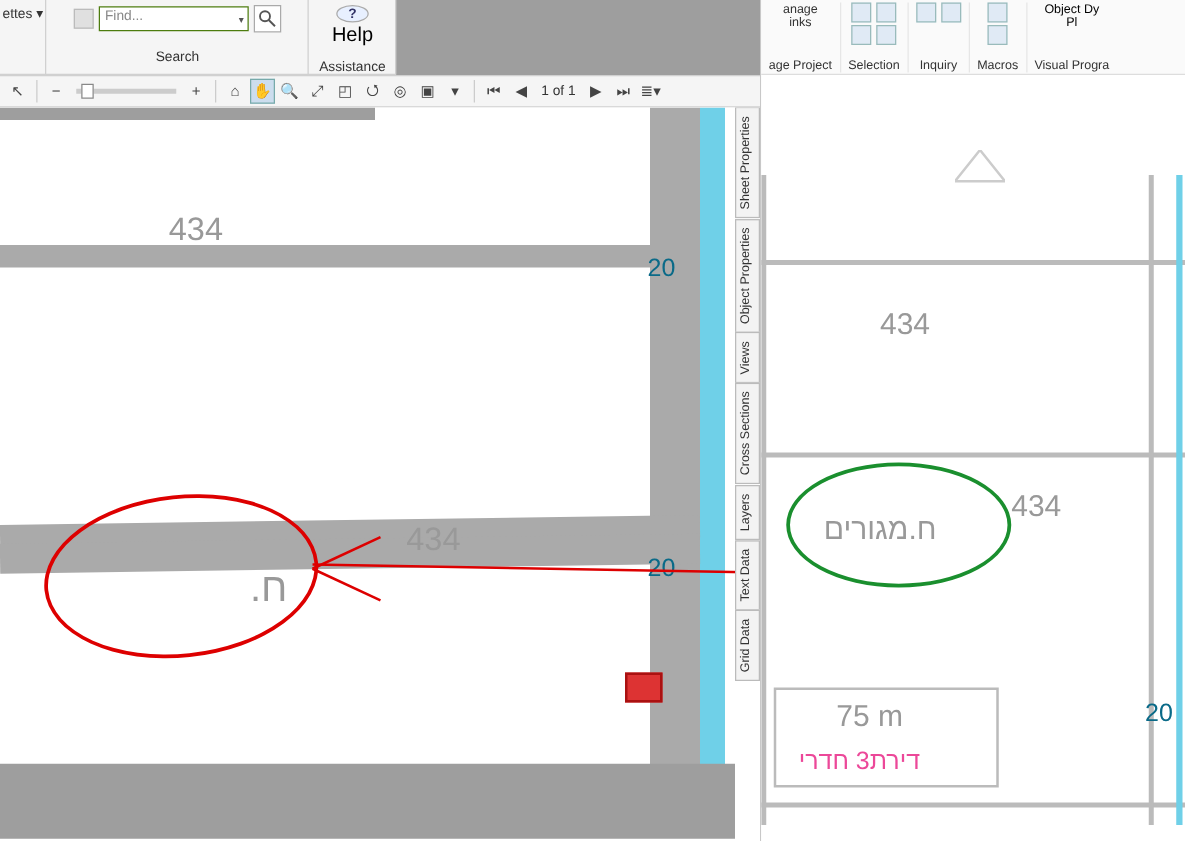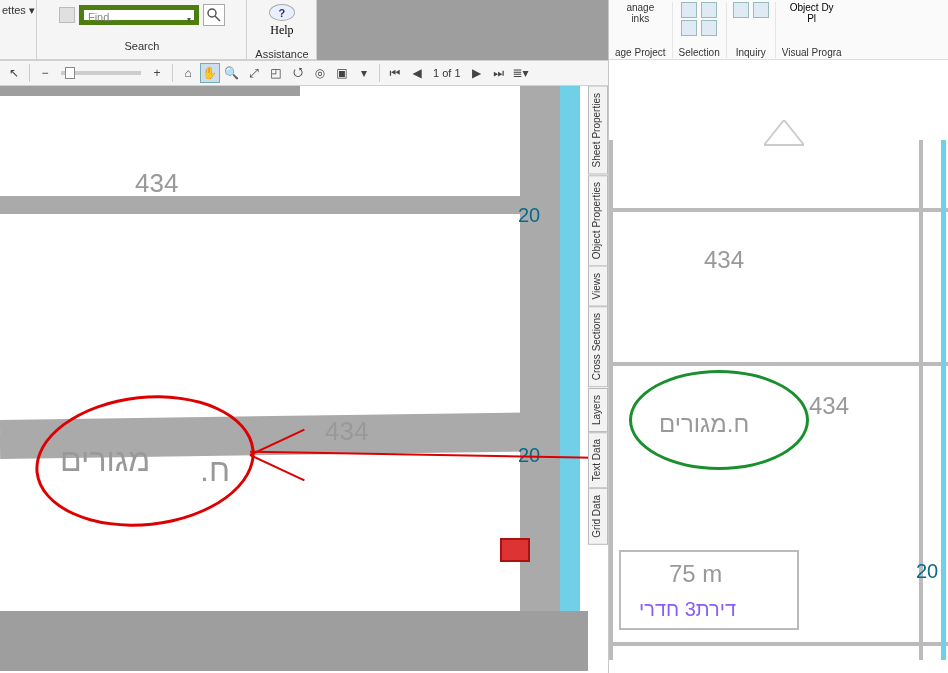--- a/index.html
+++ b/index.html
@@ -4,28 +4,28 @@
 <style>
   * { box-sizing: border-box; margin: 0; padding: 0; }
   body { width: 948px; height: 673px; font-family: "Segoe UI", Arial, sans-serif; font-size: 11px; background: #fff; position: relative; overflow: hidden; }
 
   
   .left-app { position:absolute; top:0; left:0; width:608px; height:597px; background:#fff; }
   .top-ribbon { height:60px; background:#f5f5f5; border-bottom:1px solid #d0d0d0; display:flex; align-items:flex-start; }
   .rib-left { width:210px; display:flex; flex-direction:column; align-items:center; justify-content:flex-start; padding-top:4px; height:60px; border-right:1px solid #d0d0d0;}
   .panel-row { display:flex; align-items:center; gap:4px; }
   .small-icon { width:16px; height:16px; display:inline-block; background:#e0e0e0; border:1px solid #bbb; }
-  .find-combo { width:120px; height:20px; border:5px solid #4d7c0f; background:#fff; color:#888; padding:1px 4px; position:relative; }
+  .find-combo { width:120px; height:20px; border:1px solid #4d7c0f; background:#fff; color:#888; padding:1px 4px; position:relative; }
   .find-caret { position:absolute; right:3px; top:5px; font-size:8px; color:#555; }
   .mag-btn { width:22px; height:22px; border:1px solid #aaa; background:#fff; display:flex; align-items:center; justify-content:center; }
   .panel-label { font-size:11px; color:#333; margin-top:14px; }
   .ettes { height:60px; padding:4px 2px; color:#333; font-size:11px; display:flex; flex-direction:column; justify-content:flex-start; border-right:1px solid #d0d0d0; }
   .help-panel { width:70px; display:flex; flex-direction:column; align-items:center; justify-content:flex-start; padding-top:4px; height:60px; border-right:1px solid #d0d0d0;}
   .help-big { width:26px; height:26px; border-radius:50%; border:1px solid #aaa; background:#e8f0ff; display:flex; align-items:center; justify-content:center; color:#336; font-weight:bold;}
-  .help-lbl { margin-top:2px; font-size:12px;font-family:Liberation Serif, serif; }
+  .help-lbl { margin-top:2px; font-size:16px; }
   .help-sub { font-size:11px; color:#333; margin-top:10px;}
 
   .toolbar2 { height:26px; border-top:1px solid #d0d0d0; border-bottom:1px solid #d0d0d0; background:#f5f5f5; display:flex; align-items:center; gap:2px; padding:0 4px; }
   .tbtn { width:20px; height:20px; border:1px solid transparent; display:flex; align-items:center; justify-content:center; color:#444; font-size:12px; }
   .tbtn.active { background:#cde; border:1px solid #7aa; }
   .slider { width:80px; height:4px; background:#ccc; position:relative; margin:0 4px;}
   .slider-thumb{ position:absolute; left:4px; top:-4px; width:10px; height:12px; background:#fff; border:1px solid #888;}
   .sep { width:1px; height:18px; background:#ccc; margin:0 3px;}
   .page-label { font-size:11px; color:#333; margin:0 4px;}
 
@@ -46,21 +46,21 @@
   .right-app { position:absolute; top:0; left:608px; width:340px; height:673px; background:#fff; border-left:1px solid #c8c8c8; }
   .r-ribbon { height:60px; border-bottom:1px solid #ddd; background:#fafafa; display:flex; align-items:flex-start; padding-top:2px; }
   .r-panel { display:flex; flex-direction:column; align-items:center; justify-content:flex-start; padding:0 6px; height:56px; border-right:1px solid #e6e6e6; }
   .r-icon-row { display:flex; gap:4px; margin-bottom:2px;}
   .r-sq{ width:16px; height:16px; background:#e0eaf5; border:1px solid #9bb; }
   .r-lbl { font-size:10px; color:#333; margin-top:auto; }
   .r-canvas { position:relative; height:613px; background:#fff; overflow:hidden;}
   .thin-road-h{ position:absolute; background:#bbb; height:4px;}
   .thin-road-v{ position:absolute; background:#bbb; width:4px;}
   .r-txt { position:absolute; color:#999; font-size:24px; }
-  .r-txt-sm { position:absolute; color:#8b5cf6; font-size:20px; }
+  .r-txt-sm { position:absolute; color:#ec4899; font-size:20px; }
   .green-circle { position:absolute; border:3px solid #1a8f2e; border-radius:50%; width:180px; height:100px; background:transparent;}
   .blue-thin { position:absolute; background:#6fd0e8; width:5px;}
   .box-outline { position:absolute; border:2px solid #bbb; }
   .gray-band { position:absolute; background:#9e9e9e; }
 
   svg.icon { width:16px; height:16px; }
 </style>
 </head>
 <body>
 
@@ -129,21 +129,20 @@
     <div class="blue-strip" style="left:560px; top:0; height:560px;"></div>
 
     <div class="road-h" style="left:0; top:110px; width:560px;"></div>
     <div class="road-h" style="left:0; top:330px; width:560px; transform:rotate(-0.8deg);"></div>
     <div class="road-h" style="left:0; top:345px; width:560px; height:24px; transform:rotate(-0.8deg);"></div>
 
     <div class="gray-band" style="left:0; top:525px; width:588px; height:60px;"></div>
 
     <div class="canvas-txt" style="left:135px; top:82px;">434</div>
     <div class="canvas-txt" style="left:325px; top:330px;">434</div>
-    <div class="canvas-txt rtl" style="left:60px; top:356px; font-size:32px;">מגורים</div>
     <div class="canvas-txt rtl" style="left:200px; top:366px; font-size:32px;">ח.</div>
     <div class="canvas-txt" style="left:518px; top:118px; color:#0a6a88; font-size:20px;">20</div>
     <div class="canvas-txt" style="left:518px; top:358px; color:#0a6a88; font-size:20px;">20</div>
     <div class="red-block" style="left:500px; top:452px;"></div>
 
     <div class="red-circle" style="left:35px; top:310px;"></div>
     <div class="red-line" style="left:250px; top:368px; width:380px; transform:rotate(1deg);"></div>
     <div class="red-arrow-a" style="left:250px; top:368px; transform:rotate(-25deg);"></div>
     <div class="red-arrow-a" style="left:250px; top:368px; transform:rotate(25deg);"></div>
 
@@ -177,20 +176,29 @@
         </div>
       <div class="r-lbl">Selection</div>
     </div>
     <div class="r-panel">
       <div class="r-icon-row">
           <span class="r-sq"></span>
           <span class="r-sq"></span>
         </div>
       <div class="r-lbl">Inquiry</div>
     </div>
+    <div class="r-panel">
+      <div class="r-icon-row">
+          <span class="r-sq"></span>
+        </div>
+      <div class="r-icon-row">
+          <span class="r-sq"></span>
+        </div>
+      <div class="r-lbl">Macros</div>
+    </div>
     <div class="r-panel" style="border-right:none;">
       <div style="font-size:10px;"><span>Object</span> <span>Dy</span></div>
       <div style="font-size:10px;">Pl</div>
       <div class="r-lbl">Visual Progra</div>
     </div>
   </div>
 
   <div class="r-canvas">
 
     <div class="thin-road-h" style="left:0; top:148px; width:340px;"></div>

